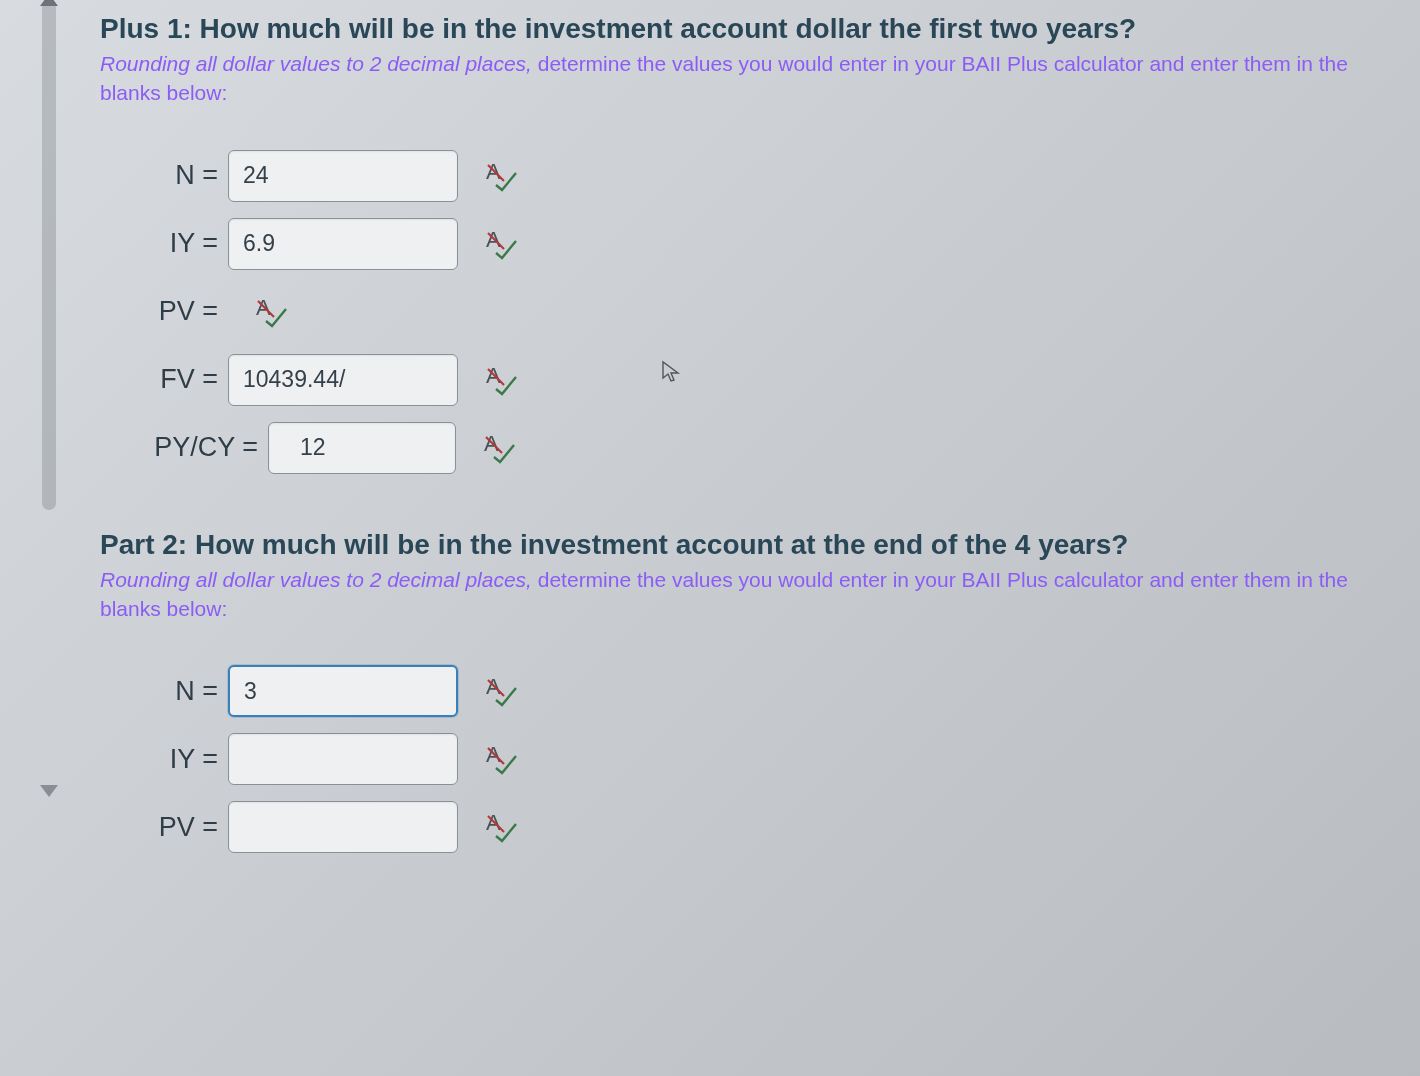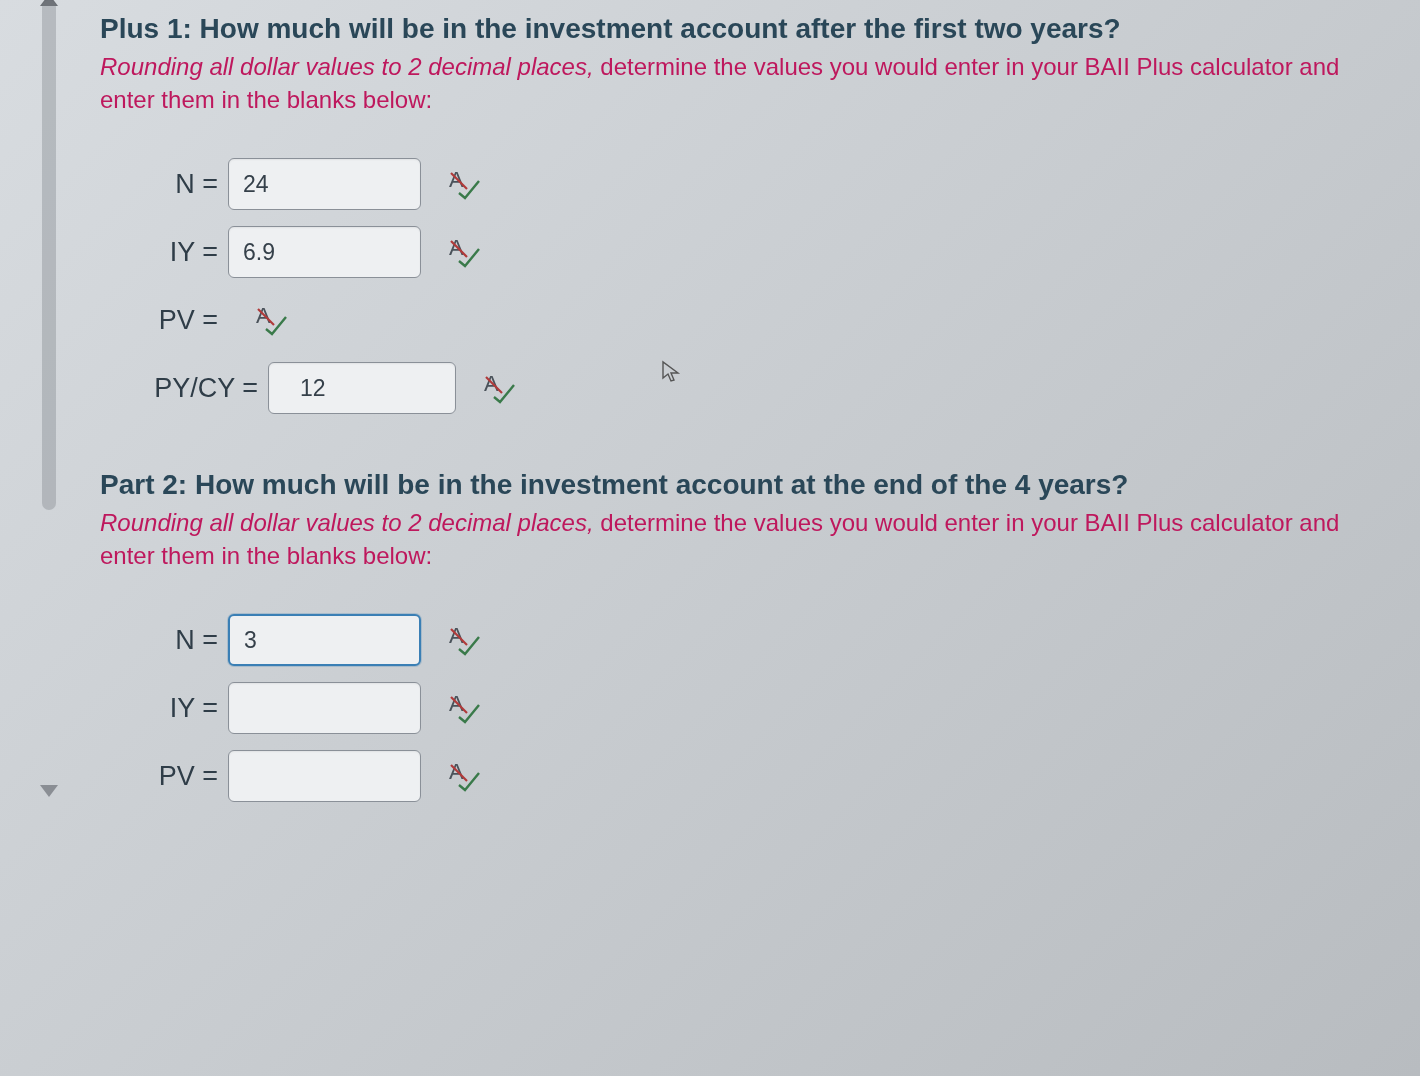--- a/index.html
+++ b/index.html
@@ -43,22 +43,22 @@
     border-top: 12px solid #8a8e94;
   }
   .part-title {
     color: #2a4758;
     font-size: 28px;
     line-height: 1.35;
     margin-bottom: 2px;
   }
   .part-title .bold { font-weight: 600; }
   .instr {
-    color: #be185d;
-    font-size: 24px;
+    color: #8b5cf6;
+    font-size: 21px;
     line-height: 1.38;
     margin-bottom: 40px;
   }
   .instr .ital { font-style: italic; }
   .field-block { margin-left: 40px; margin-bottom: 50px; }
   .field-row {
     display: flex;
     align-items: center;
     margin-bottom: 12px;
     height: 56px;
@@ -69,21 +69,21 @@
     text-align: right;
     min-width: 88px;
     padding-right: 10px;
   }
   .label-wide { min-width: 128px; }
   .input {
     background: #eef0f2;
     border: 1px solid #8a9098;
     border-radius: 6px;
     height: 52px;
-    width: 193px;
+    width: 230px;
     font-size: 23px;
     color: #35404a;
     padding: 0 14px;
     font-family: inherit;
     box-shadow: inset 0 1px 2px rgba(0,0,0,0.06);
   }
   .input.narrow { width: 188px; padding-left: 31px; }
   .input.focused {
     border: 2px solid #3a7fb5;
     box-shadow: 0 0 0 1px rgba(58,127,181,0.25);
@@ -105,21 +105,21 @@
 </head>
 <body>
 
 <div class="page">
 
   <div class="scroll-arrow-up"></div>
   <div class="scroll-track"></div>
   <div class="scroll-arrow-down"></div>
 
   <div class="part-title">
-    <span class="bold">Plus 1: </span><span class="bold">How much will be in the investment account after the first two years?</span>
+    <span class="bold">Plus 1: </span><span class="bold">How much will be in the investment account dollar the first two years?</span>
   </div>
   <div class="instr">
     <span class="ital">Rounding all dollar values to 2 decimal places,</span><span> determine the values you would enter in your BAII Plus calculator and enter them in the blanks below:</span>
   </div>
 
   <div class="field-block">
 
     <div class="field-row">
       <div class="label">N =</div>
       <input class="input" value="24" style="">
@@ -148,20 +148,31 @@
       <div class="label">PV =</div>
       <div class="status-icon">
         <svg viewBox="0 0 34 34">
             <text x="0" y="20" font-size="22" fill="#4a525a" font-family="Arial">A</text>
             <line x1="2" y1="6" x2="18" y2="22" stroke="#b03a3a" stroke-width="2.2"></line>
             <path d="M 10 26 L 16 31 L 30 14" stroke="#3a7a4a" stroke-width="2.4" fill="none"></path>
           </svg>
       </div>
     </div>
 
+    <div class="field-row">
+      <div class="label">FV =</div>
+      <input class="input" value="10439.44/" style="">
+      <div class="status-icon">
+        <svg viewBox="0 0 34 34">
+            <text x="0" y="20" font-size="22" fill="#4a525a" font-family="Arial">A</text>
+            <line x1="2" y1="6" x2="18" y2="22" stroke="#b03a3a" stroke-width="2.2"></line>
+            <path d="M 10 26 L 16 31 L 30 14" stroke="#3a7a4a" stroke-width="2.4" fill="none"></path>
+          </svg>
+      </div>
+    </div>
 
     <div class="field-row">
       <div class="label label-wide">PY/CY =</div>
       <input class="input narrow" value="12" style="">
       <div class="status-icon">
         <svg viewBox="0 0 34 34">
             <text x="0" y="20" font-size="22" fill="#4a525a" font-family="Arial">A</text>
             <line x1="2" y1="6" x2="18" y2="22" stroke="#b03a3a" stroke-width="2.2"></line>
             <path d="M 10 26 L 16 31 L 30 14" stroke="#3a7a4a" stroke-width="2.4" fill="none"></path>
           </svg>

